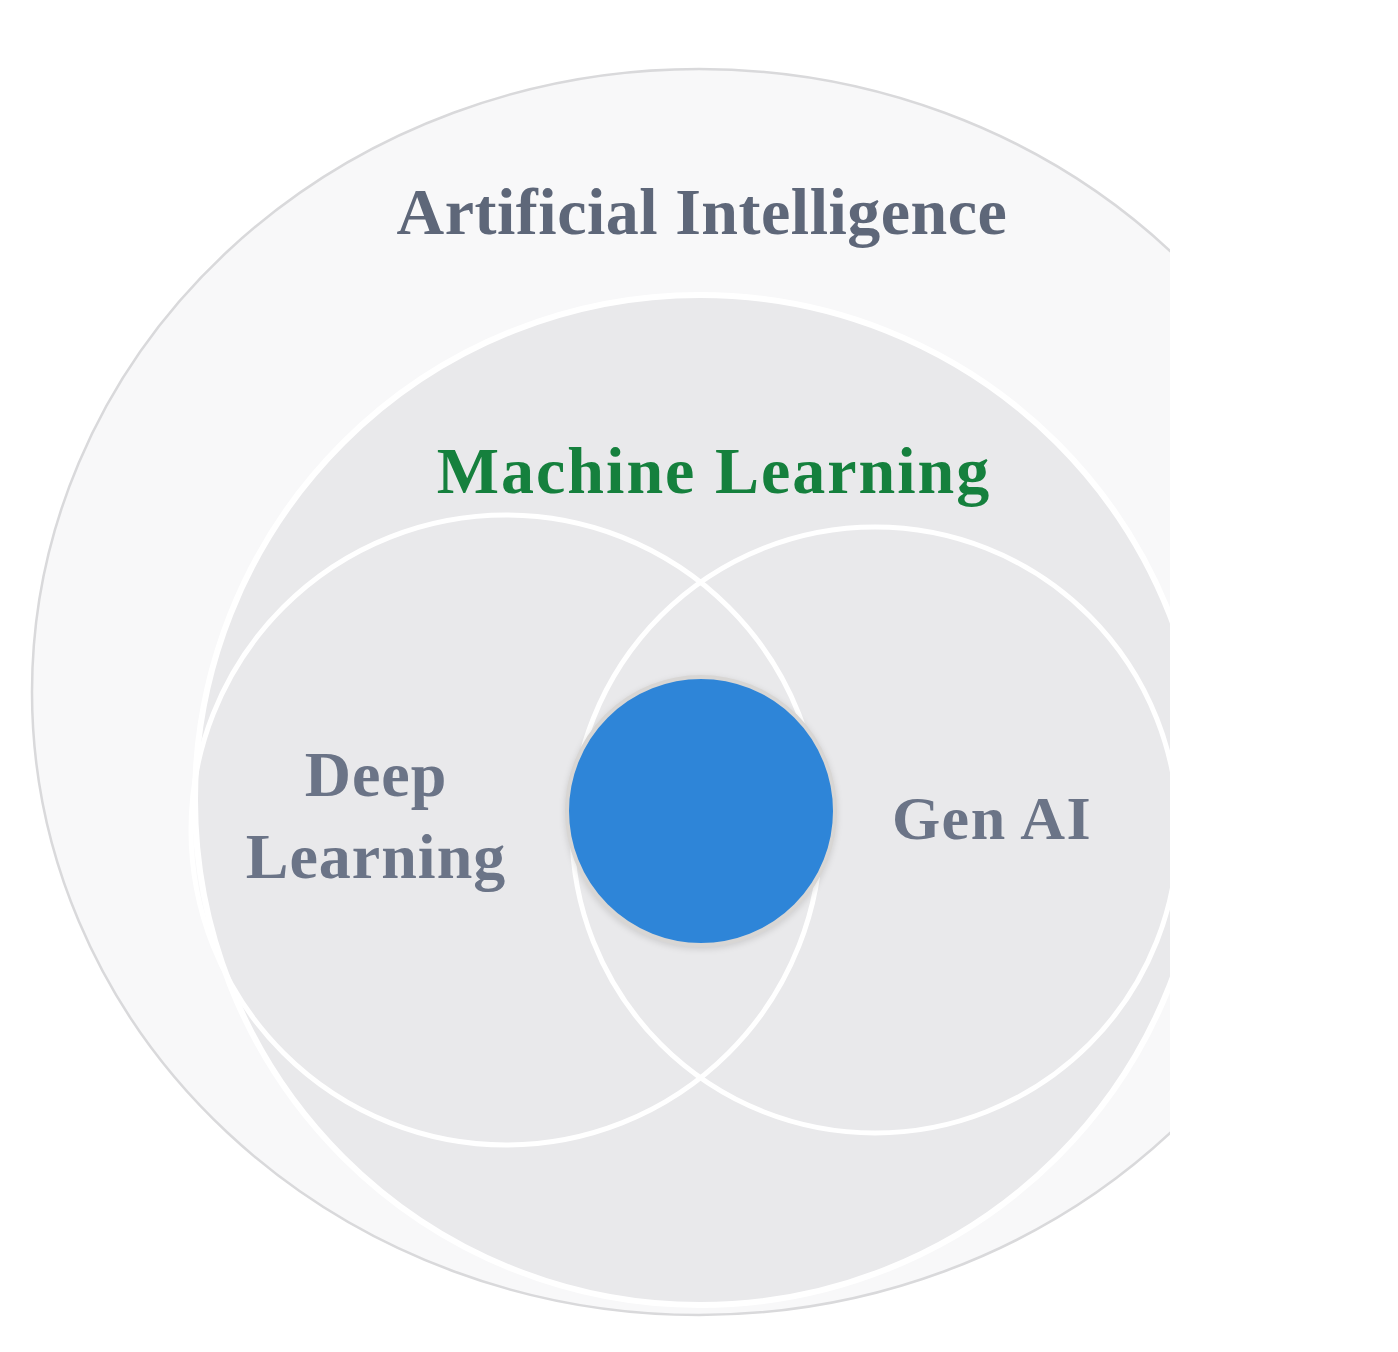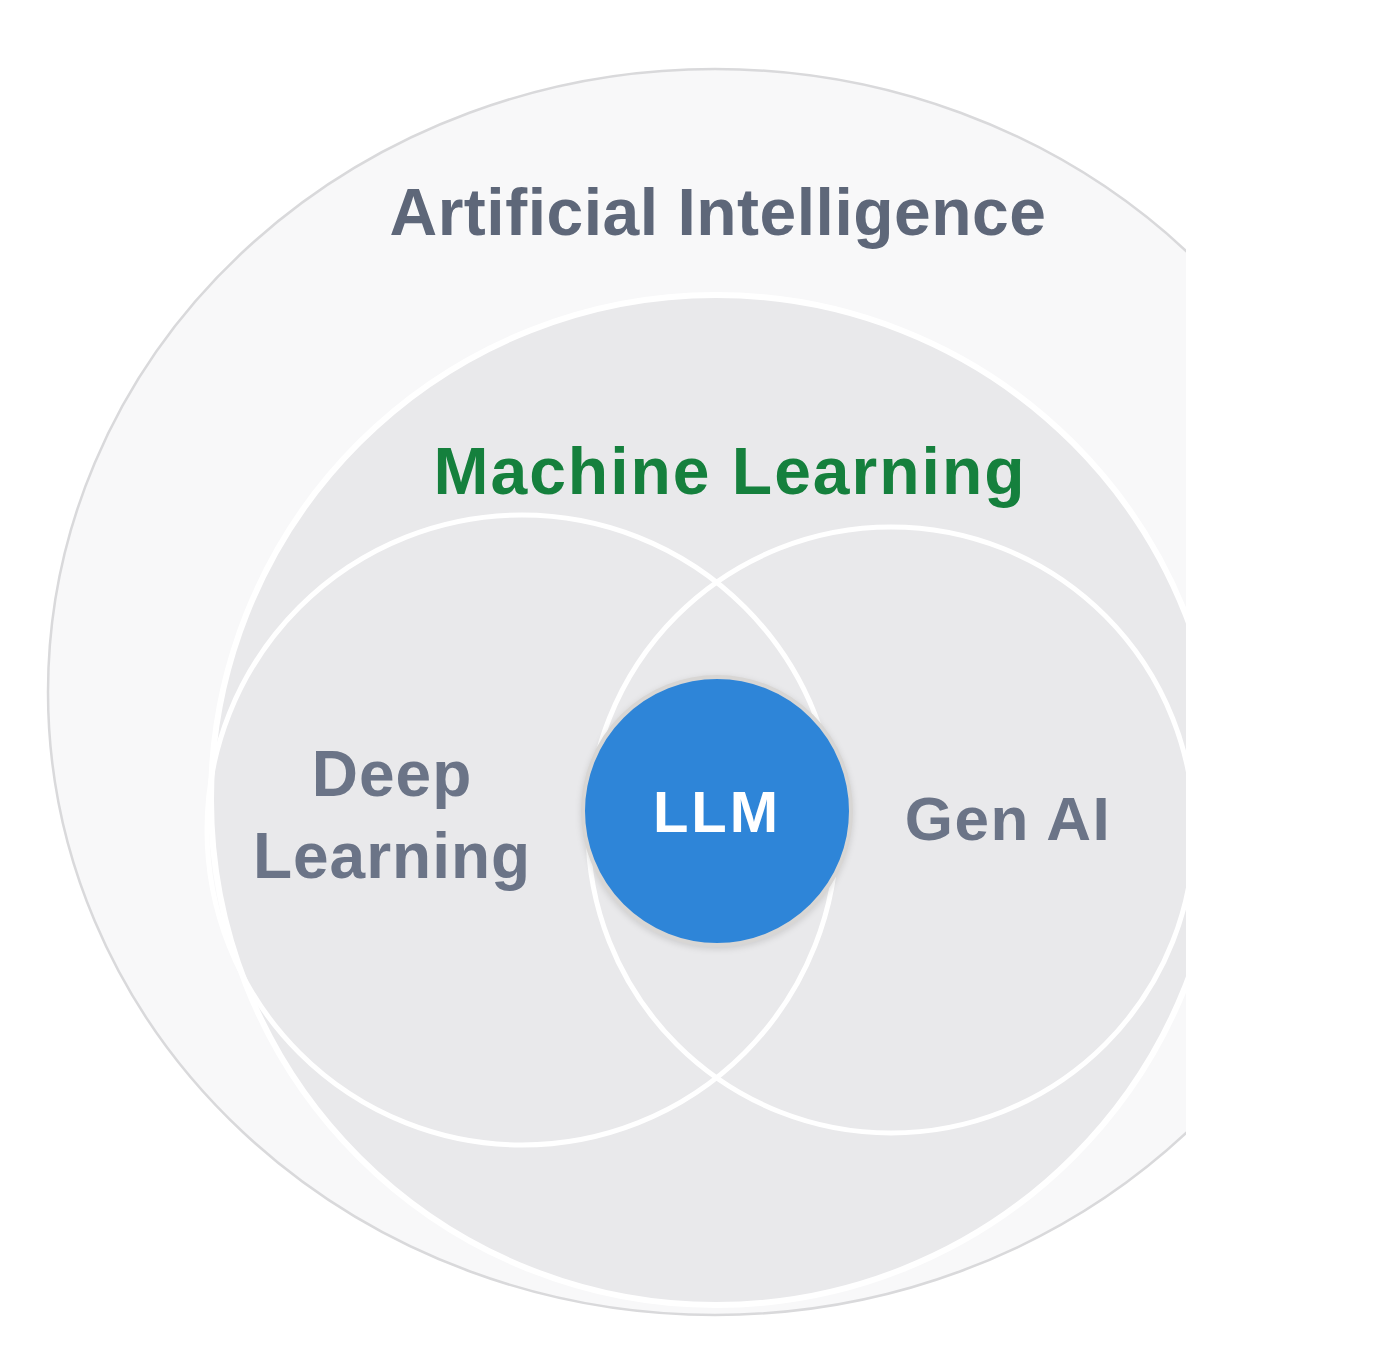--- a/index.html
+++ b/index.html
@@ -5,22 +5,21 @@
   html, body {
     margin: 0;
     padding: 0;
     background: #ffffff;
   }
   .canvas {
     position: relative;
     width: 1170px;
     height: 1352px;
     overflow: hidden;
-    font-family: Liberation Sans, sans-serif;
-    margin-left: 16px;
+    font-family: Liberation Serif, serif;
   }
   .diagram-svg {
     position: absolute;
     left: 0;
     top: 0;
   }
   .set-label {
     position: absolute;
     transform: translate(-50%, -50%);
     font-weight: 700;
@@ -76,15 +75,14 @@
   </svg>
 
   <div class="set-label label-ai" style="color: rgb(94, 103, 121);">Artificial Intelligence</div>
 
   <div class="set-label label-ml" style="color: #15803d;">Machine Learning</div>
 
   <div class="set-label label-gen" style="color: rgb(107, 116, 135);">Gen AI</div>
 
   <div class="set-label label-dl" style="color: rgb(107, 116, 135);">Deep Learning</div>
 
-  <div class="set-label label-llm" style="color: rgb(255, 255, 255);">LLM</div>
 
 </div>
 
 </body></html>

